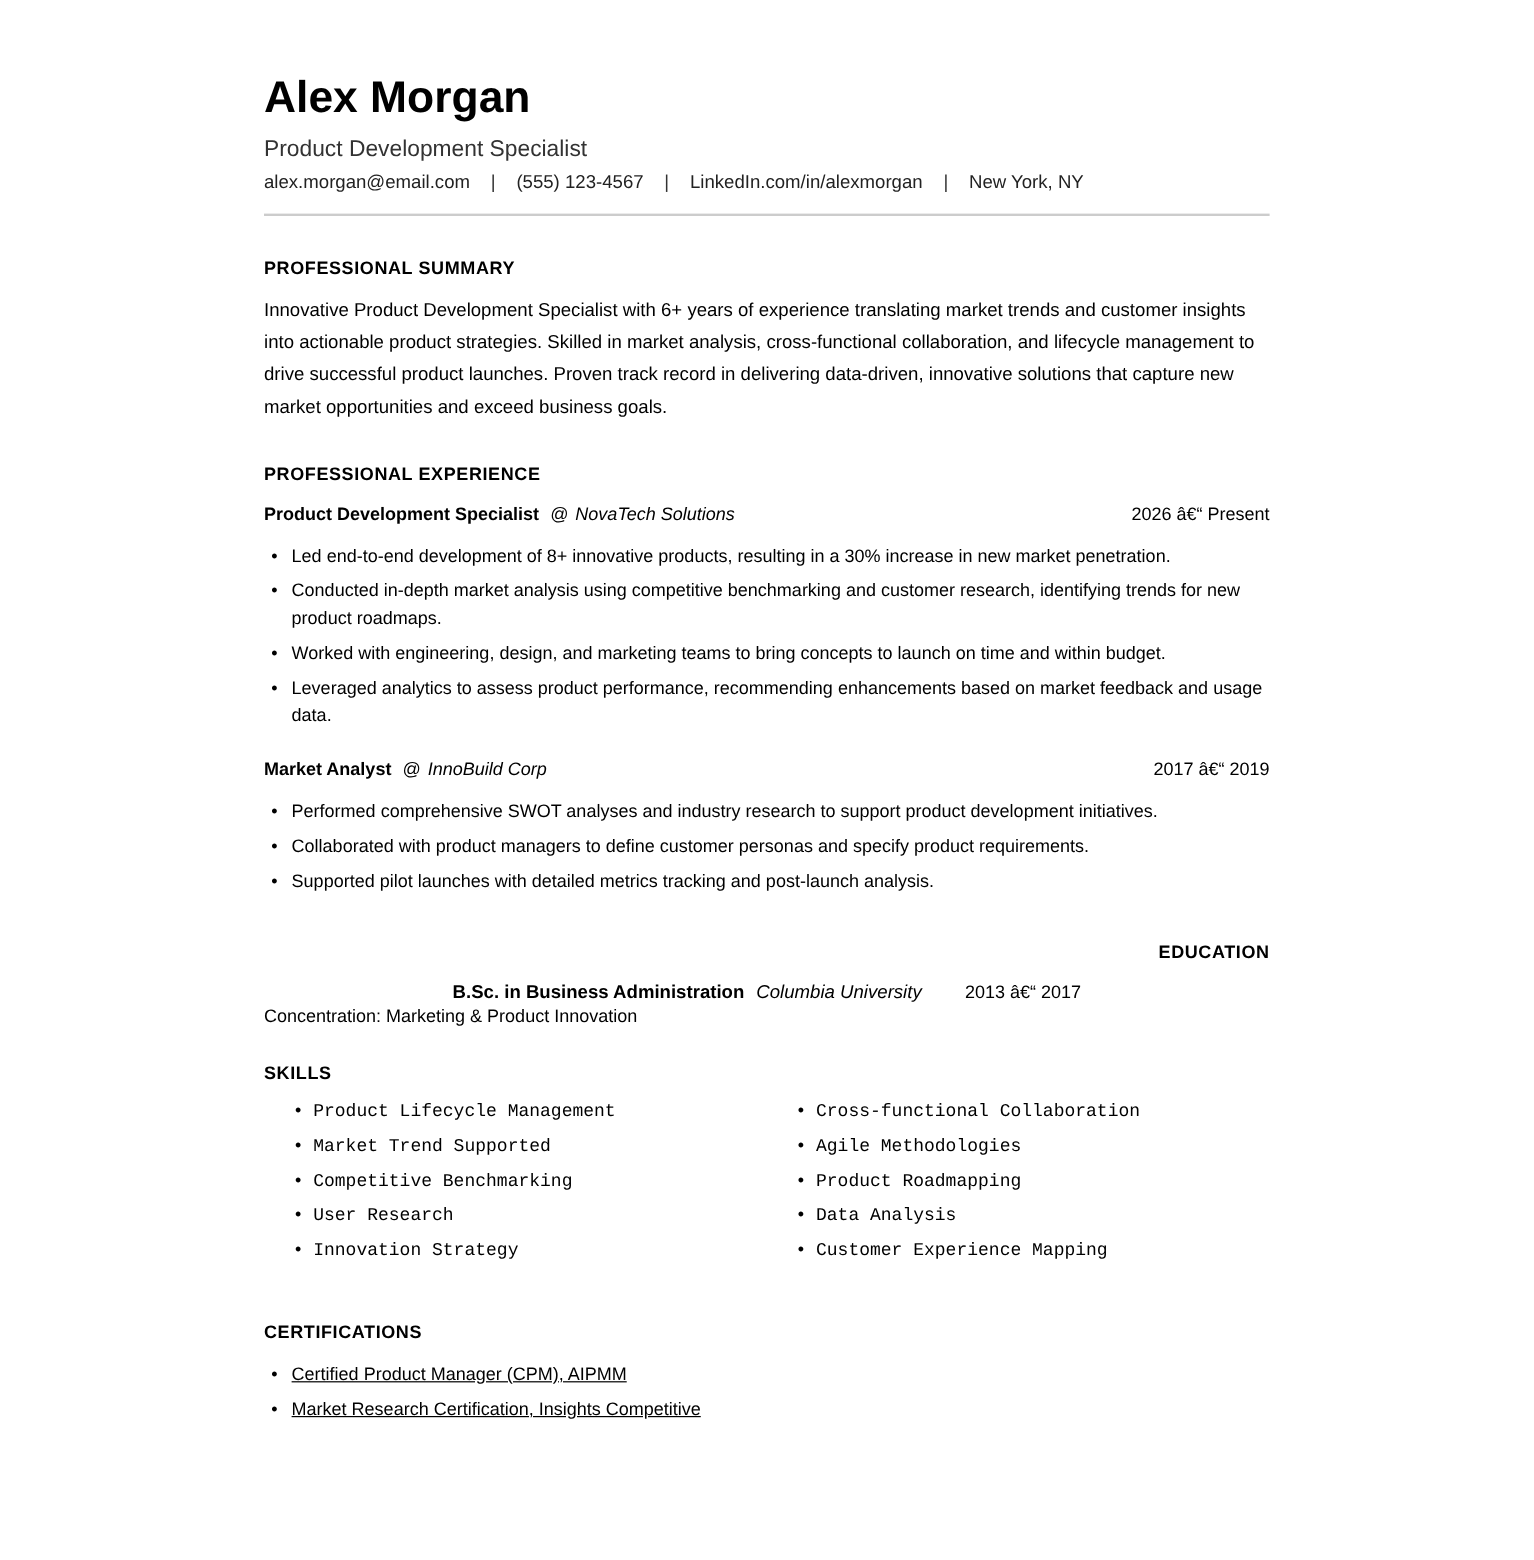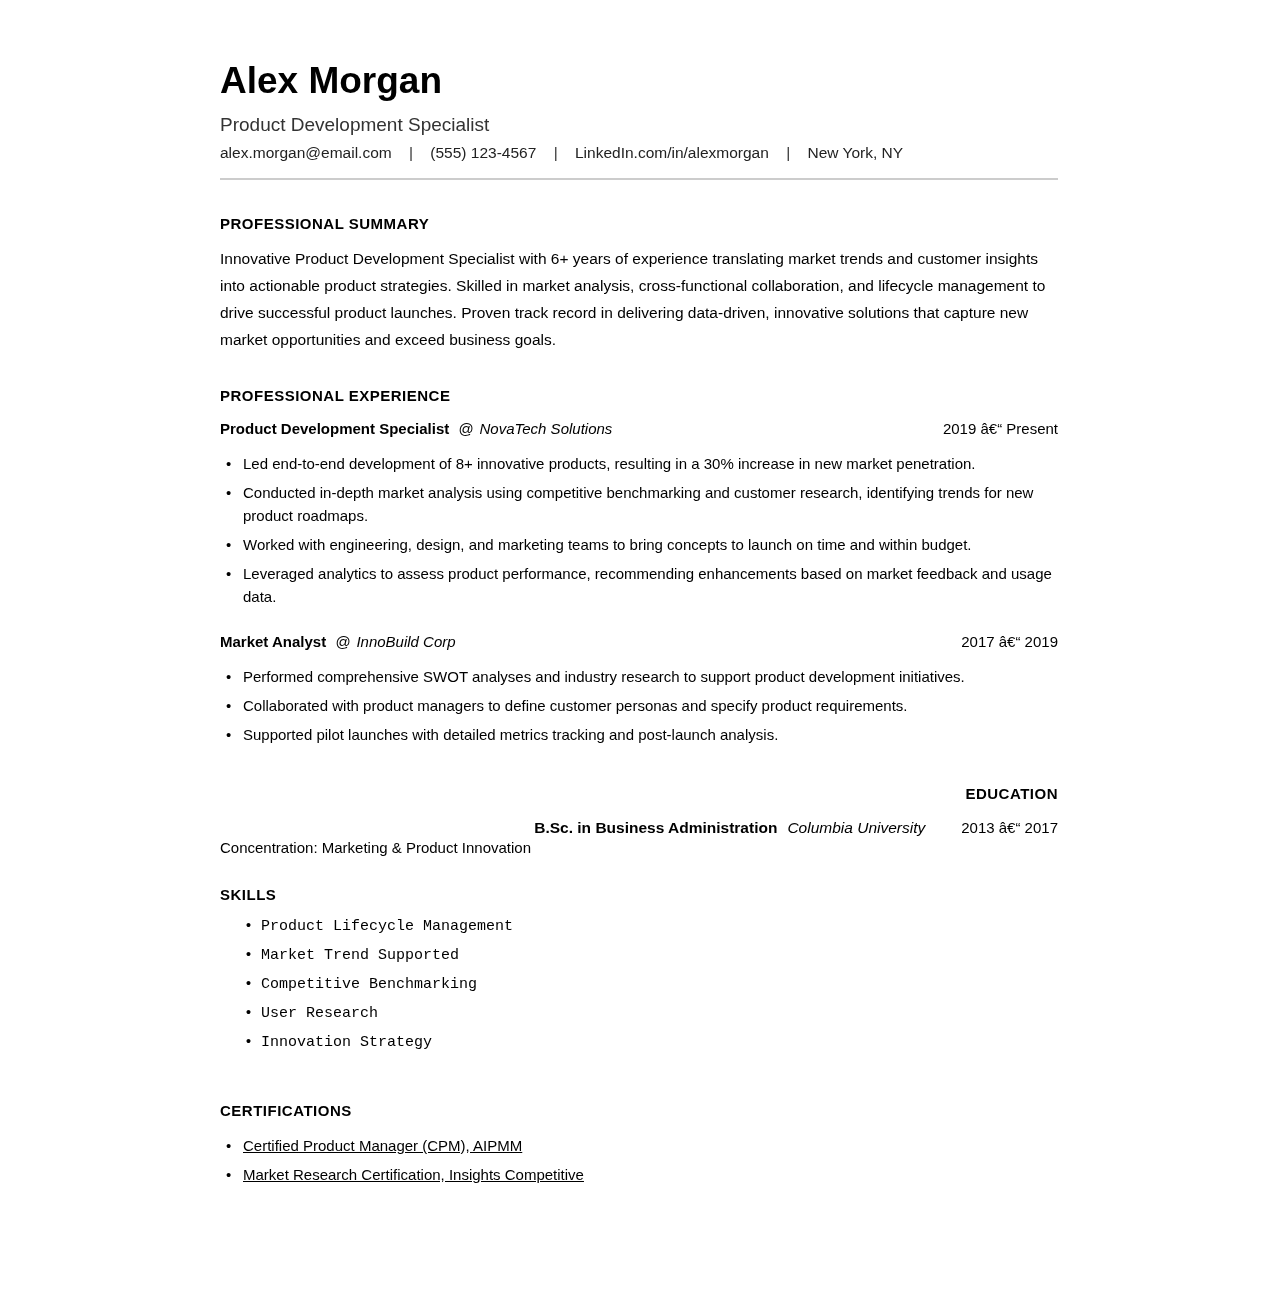--- a/index.html
+++ b/index.html
@@ -97,21 +97,21 @@
   }
   ul.bullets li::before {
     content: "\2022";
     position: absolute;
     left: 6px;
   }
 
   
   .edu-header {
     display: flex;
-    justify-content: flex-end;
+    justify-content: center;
     align-items: baseline;
     margin-top: 16px;
     line-height: 20px;
     gap: 36px;
   }
   .edu-left { font-size: 15.5px; }
   .degree { font-weight: 700; }
   .school { font-style: italic; margin-left: 10px; }
   .edu-detail {
     font-size: 15px;
@@ -156,21 +156,21 @@
     <p class="summary-text">Innovative Product Development Specialist with 6+ years of experience translating market trends and customer insights into actionable product strategies. Skilled in market analysis, cross-functional collaboration, and lifecycle management to drive successful product launches. Proven track record in delivering data-driven, innovative solutions that capture new market opportunities and exceed business goals.</p>
   </section>
 
   <section>
     <h2 class="section-heading heading-experience">PROFESSIONAL EXPERIENCE</h2>
 
     <div class="job-header">
       <div class="job-left">
         <span class="job-title">Product Development Specialist</span><span class="at-sign">@</span><span class="company">NovaTech Solutions</span>
       </div>
-      <div class="dates">2019 â€“ Present</div>
+      <div class="dates">2026 â€“ Present</div>
     </div>
     <ul class="bullets">
         <li>Led end-to-end development of 8+ innovative products, resulting in a 30% increase in new market penetration.</li>
         <li>Conducted in-depth market analysis using competitive benchmarking and customer research, identifying trends for new product roadmaps.</li>
         <li>Worked with engineering, design, and marketing teams to bring concepts to launch on time and within budget.</li>
         <li>Leveraged analytics to assess product performance, recommending enhancements based on market feedback and usage data.</li>
       </ul>
 
     <div class="job-header second">
       <div class="job-left">
@@ -199,20 +199,27 @@
   <section>
     <h2 class="section-heading heading-skills">SKILLS</h2>
     <div class="skills-grid">
       <ul class="bullets">
           <li>Product Lifecycle Management</li>
           <li>Market Trend Supported</li>
           <li>Competitive Benchmarking</li>
           <li>User Research</li>
           <li>Innovation Strategy</li>
         </ul>
+      <ul class="bullets">
+          <li>Cross-functional Collaboration</li>
+          <li>Agile Methodologies</li>
+          <li>Product Roadmapping</li>
+          <li>Data Analysis</li>
+          <li>Customer Experience Mapping</li>
+        </ul>
     </div>
   </section>
 
   <section class="certs">
     <h2 class="section-heading heading-certs">CERTIFICATIONS</h2>
     <ul class="bullets">
         <li>Certified Product Manager (CPM), AIPMM</li>
         <li>Market Research Certification, Insights Competitive</li>
       </ul>
   </section>

